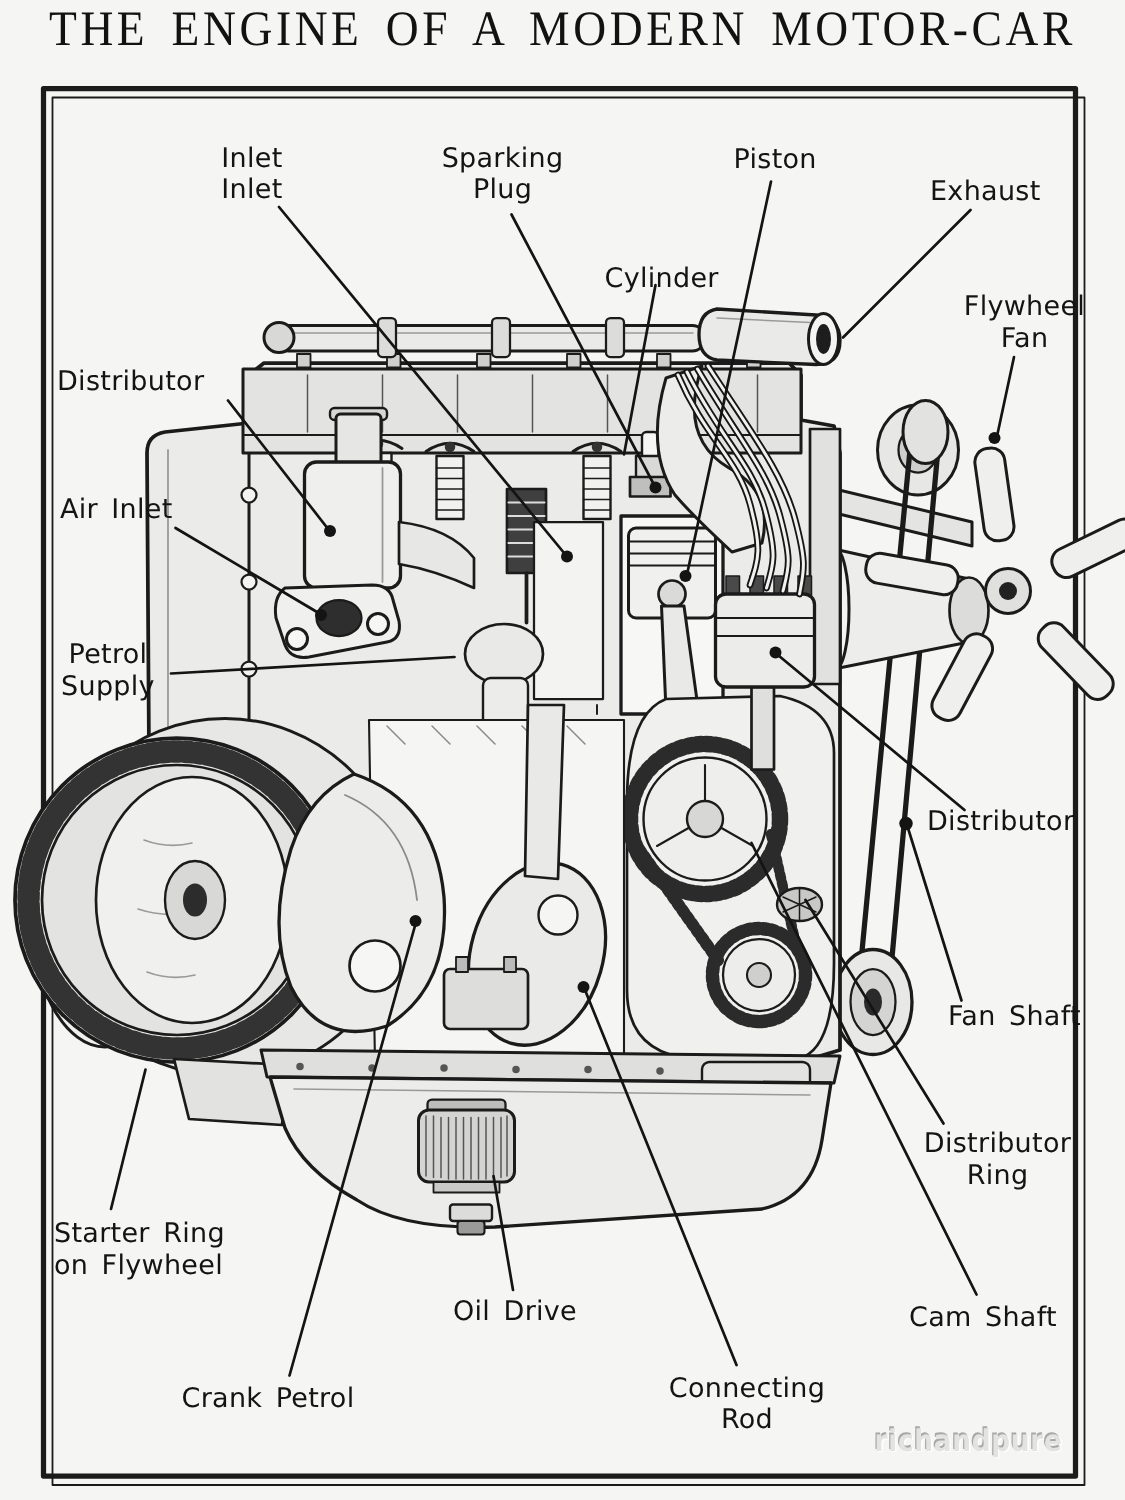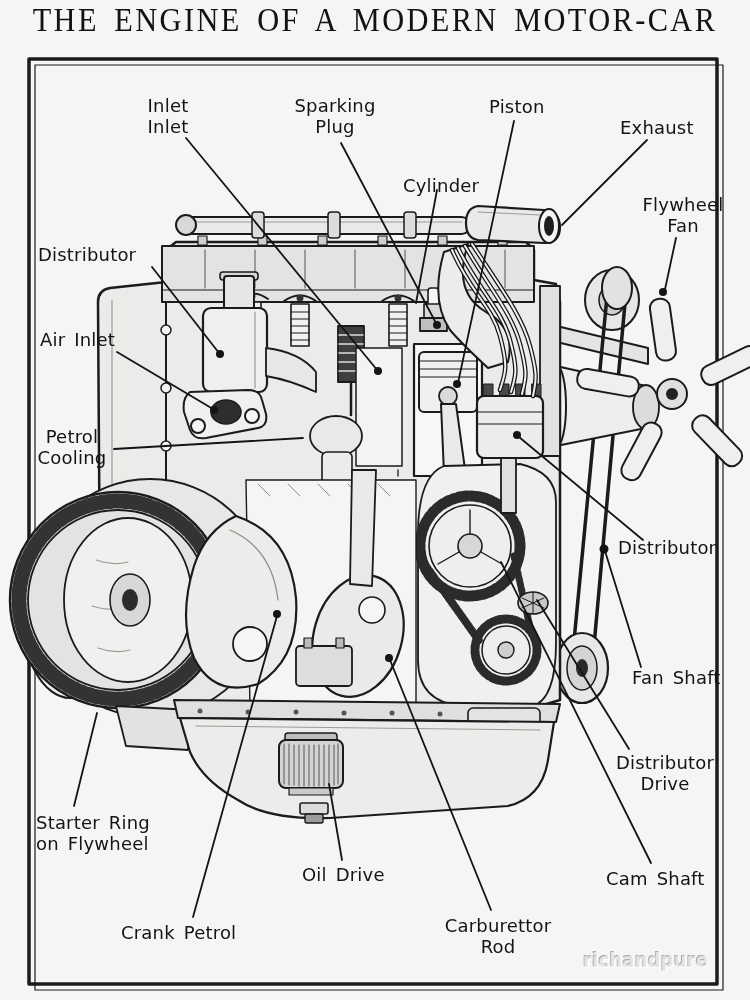--- a/index.html
+++ b/index.html
@@ -311,43 +311,43 @@
   <div>Fan</div>
 </div>
 <div class="lbl" style="left:38px;top:244px">
   <div>Distributor</div>
 </div>
 <div class="lbl" style="left:40px;top:329px">
   <div>Air Inlet</div>
 </div>
 <div class="lbl ctr" style="left:7px;top:426px">
   <div>Petrol</div>
-  <div>Cooling</div>
+  <div>Supply</div>
 </div>
 <div class="lbl" style="left:618px;top:537px">
   <div>Distributor</div>
 </div>
 <div class="lbl" style="left:632px;top:667px">
   <div>Fan Shaft</div>
 </div>
 <div class="lbl ctr" style="left:600px;top:752px">
   <div>Distributor</div>
-  <div>Drive</div>
+  <div>Ring</div>
 </div>
 <div class="lbl" style="left:36px;top:812px">
   <div>Starter Ring</div>
   <div>on Flywheel</div>
 </div>
 <div class="lbl" style="left:121px;top:922px">
   <div>Crank Petrol</div>
 </div>
 <div class="lbl" style="left:302px;top:864px">
   <div>Oil Drive</div>
 </div>
 <div class="lbl ctr" style="left:433px;top:915px">
-  <div>Carburettor</div>
+  <div>Connecting</div>
   <div>Rod</div>
 </div>
 <div class="lbl" style="left:606px;top:868px">
   <div>Cam Shaft</div>
 </div>
 
 <div class="watermark">richandpure</div>
 
 </body></html>

